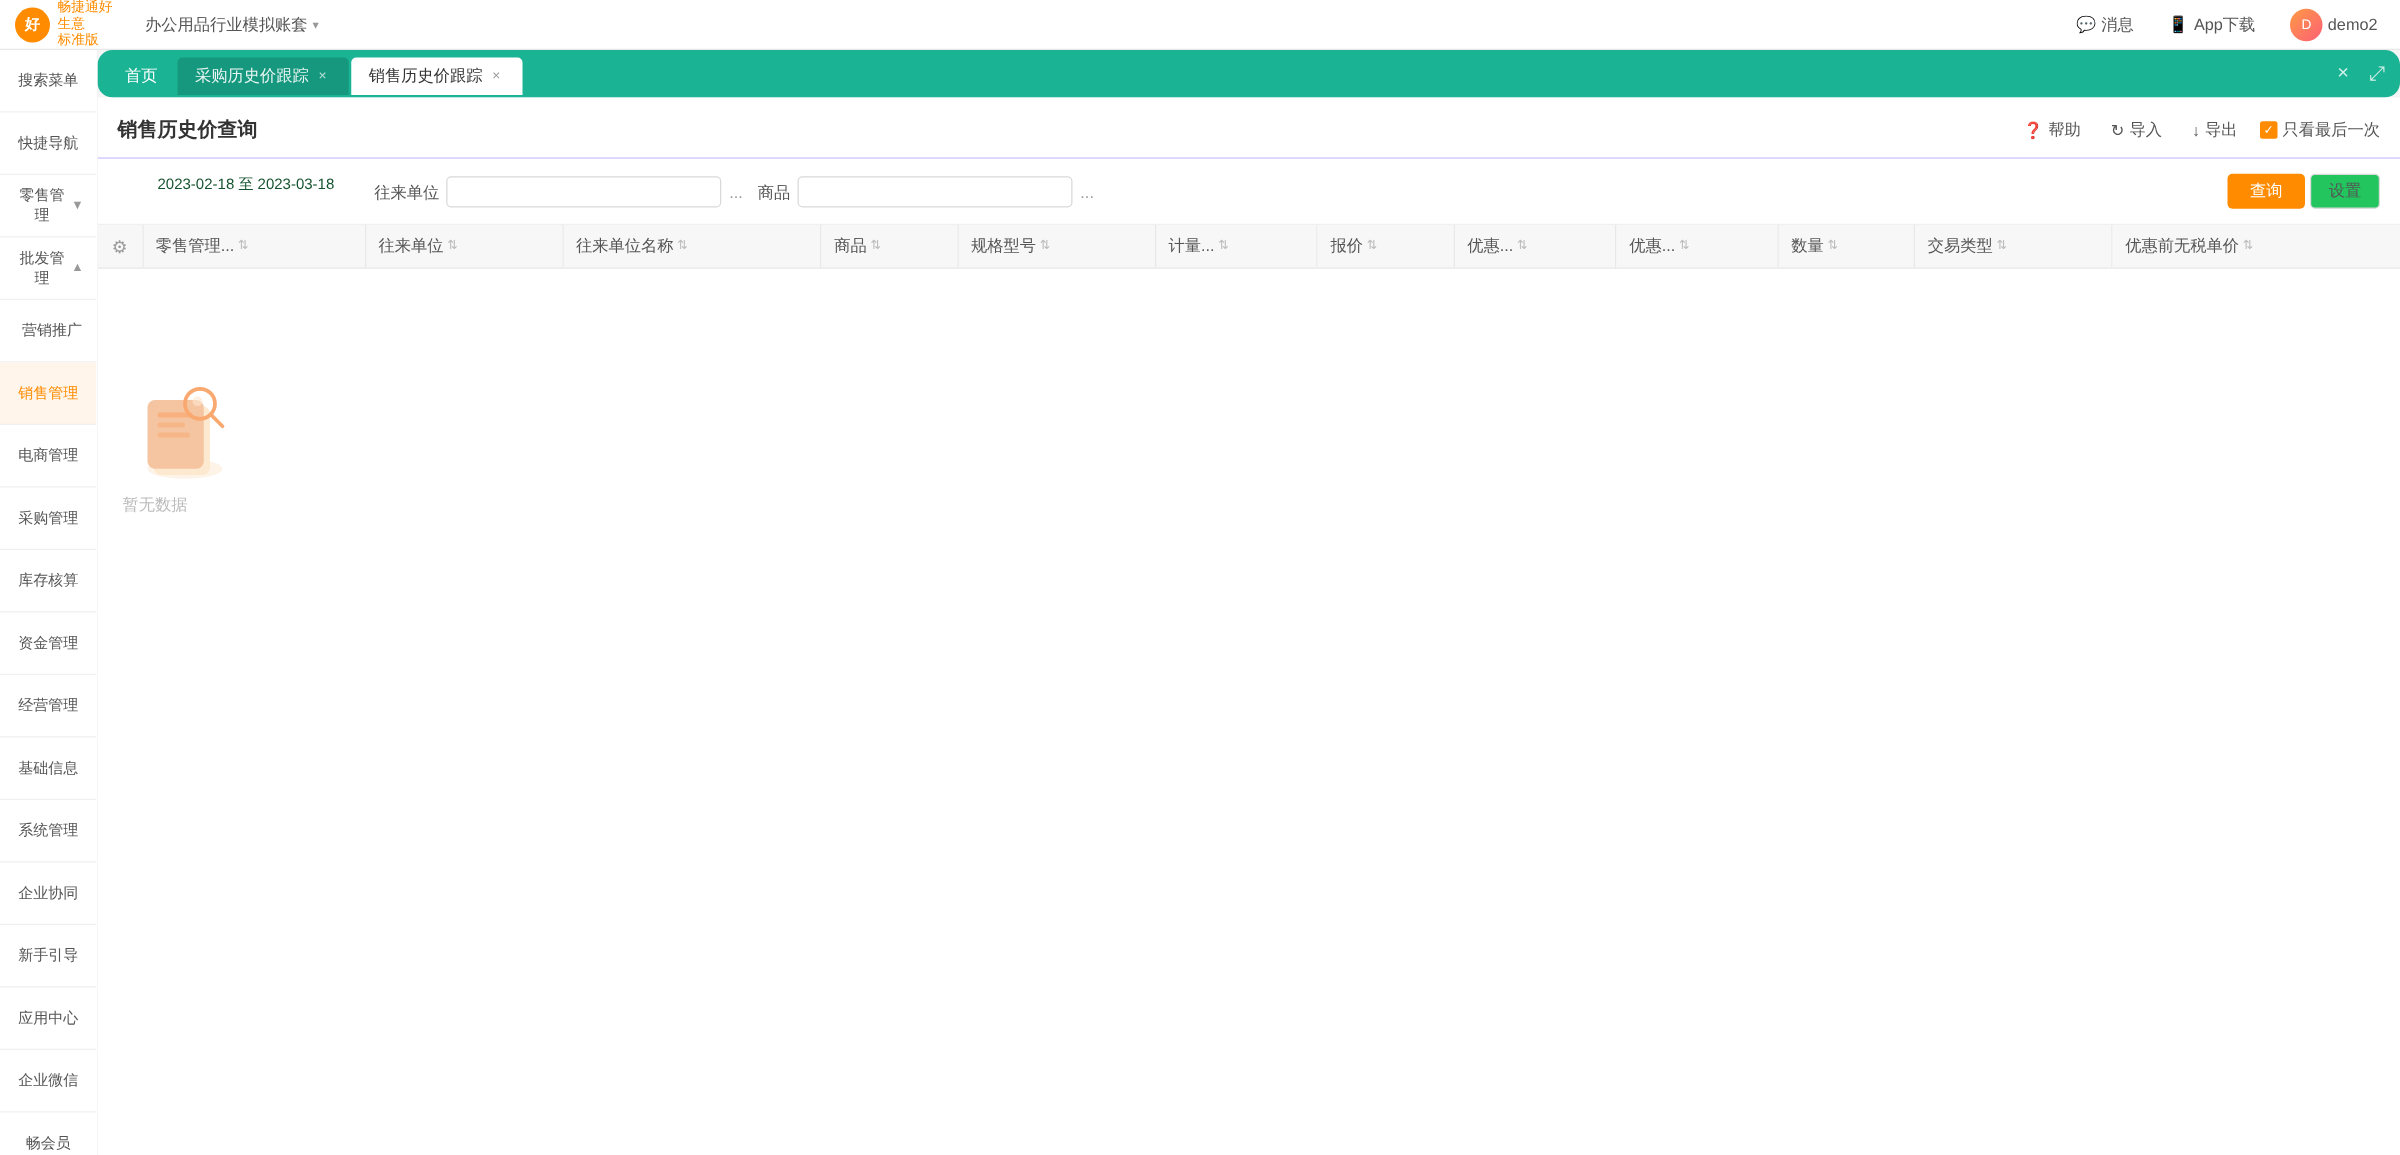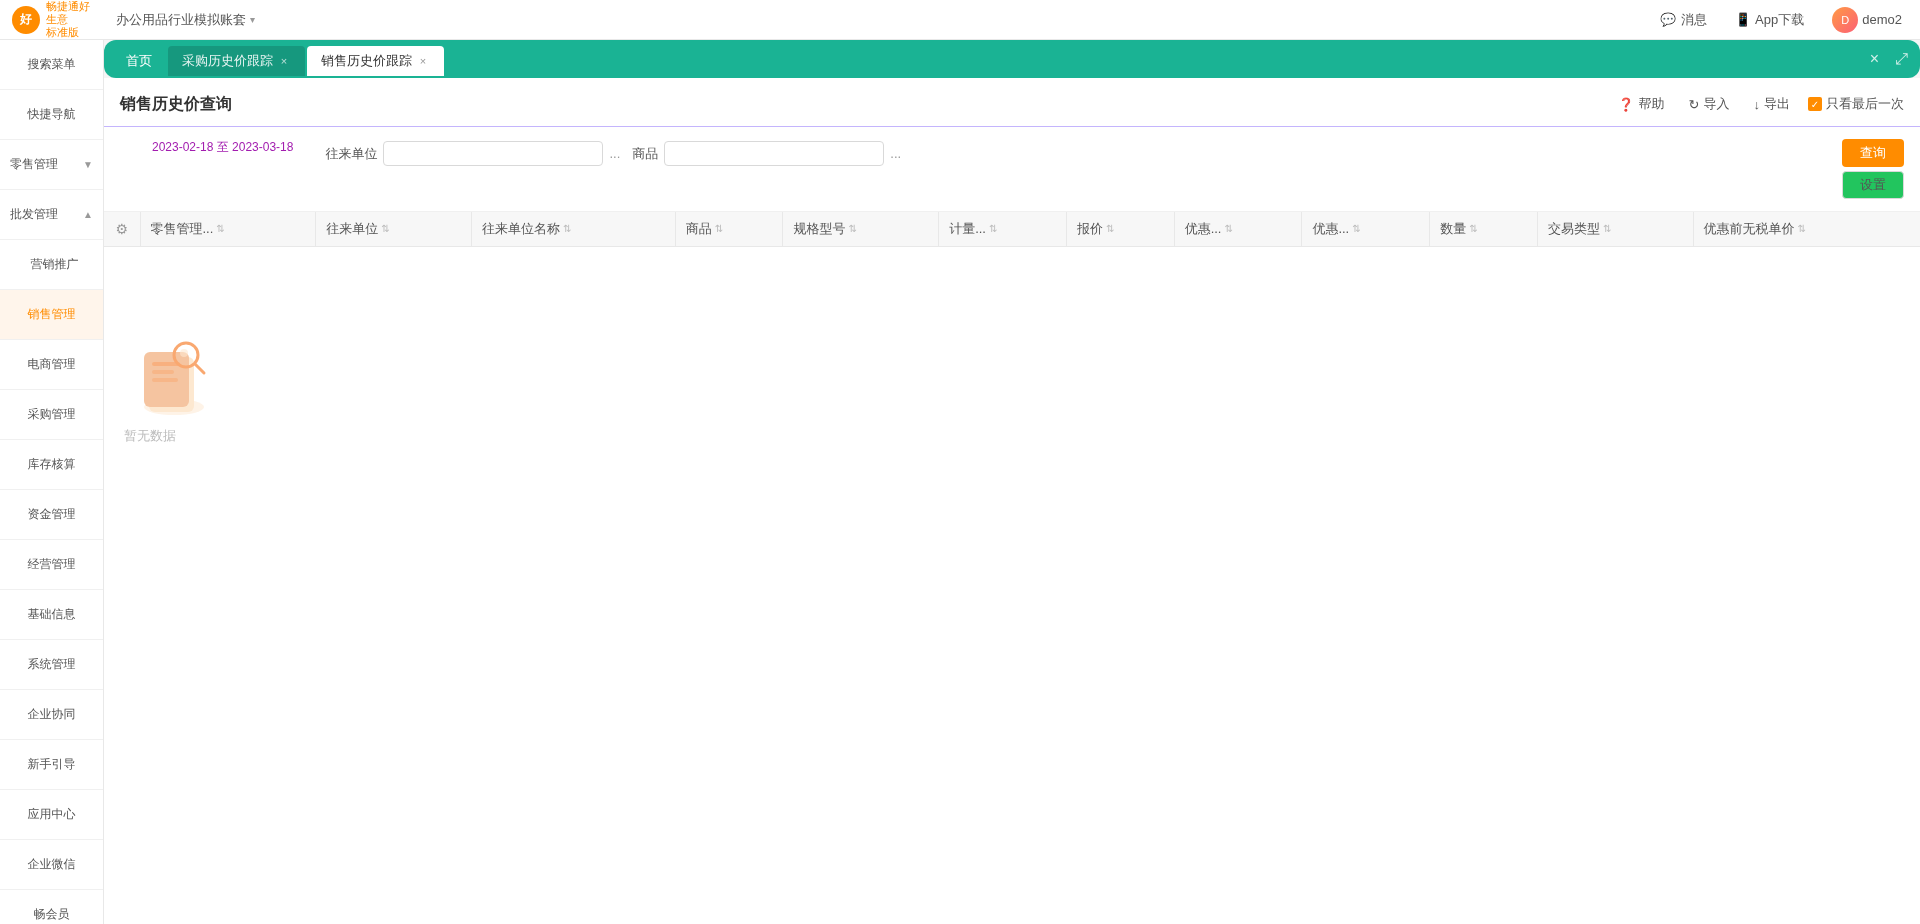--- a/index.html
+++ b/index.html
@@ -85,21 +85,21 @@
 
     
     .main-layout {
       display: flex;
       flex: 1;
       overflow: hidden;
     }
 
     
     .sidebar {
-      width: 104px;
+      width: 78px;
       background: #fff;
       border-right: 1px solid #e8e8e8;
       display: flex;
       flex-direction: column;
       overflow-y: auto;
       flex-shrink: 0;
     }
     .sidebar-item {
       display: flex;
       flex-direction: column;
@@ -284,40 +284,40 @@
       color: #555;
       border: 1px solid transparent;
     }
     .date-btn.active {
       background: #ff8c00;
       color: #fff;
       border-color: #ff8c00;
     }
     .date-range-text {
       font-size: 12px;
-      color: #a21caf;
+      color: #14532d;
       margin-left: 4px;
     }
     .filter-input {
       border: 1px solid #d9d9d9;
       border-radius: 4px;
       padding: 4px 8px;
       font-size: 13px;
       width: 200px;
       outline: none;
       color: #333;
     }
     .filter-dots {
       color: #999;
       font-size: 13px;
       cursor: pointer;
     }
     .filter-actions {
       display: flex;
-      flex-direction: column;
+      flex-direction: row;
       gap: 4px;
       margin-left: auto;
     }
     .btn-query {
       background: #ff8c00;
       color: #fff;
       border: none;
       border-radius: 4px;
       padding: 5px 18px;
       font-size: 13px;

